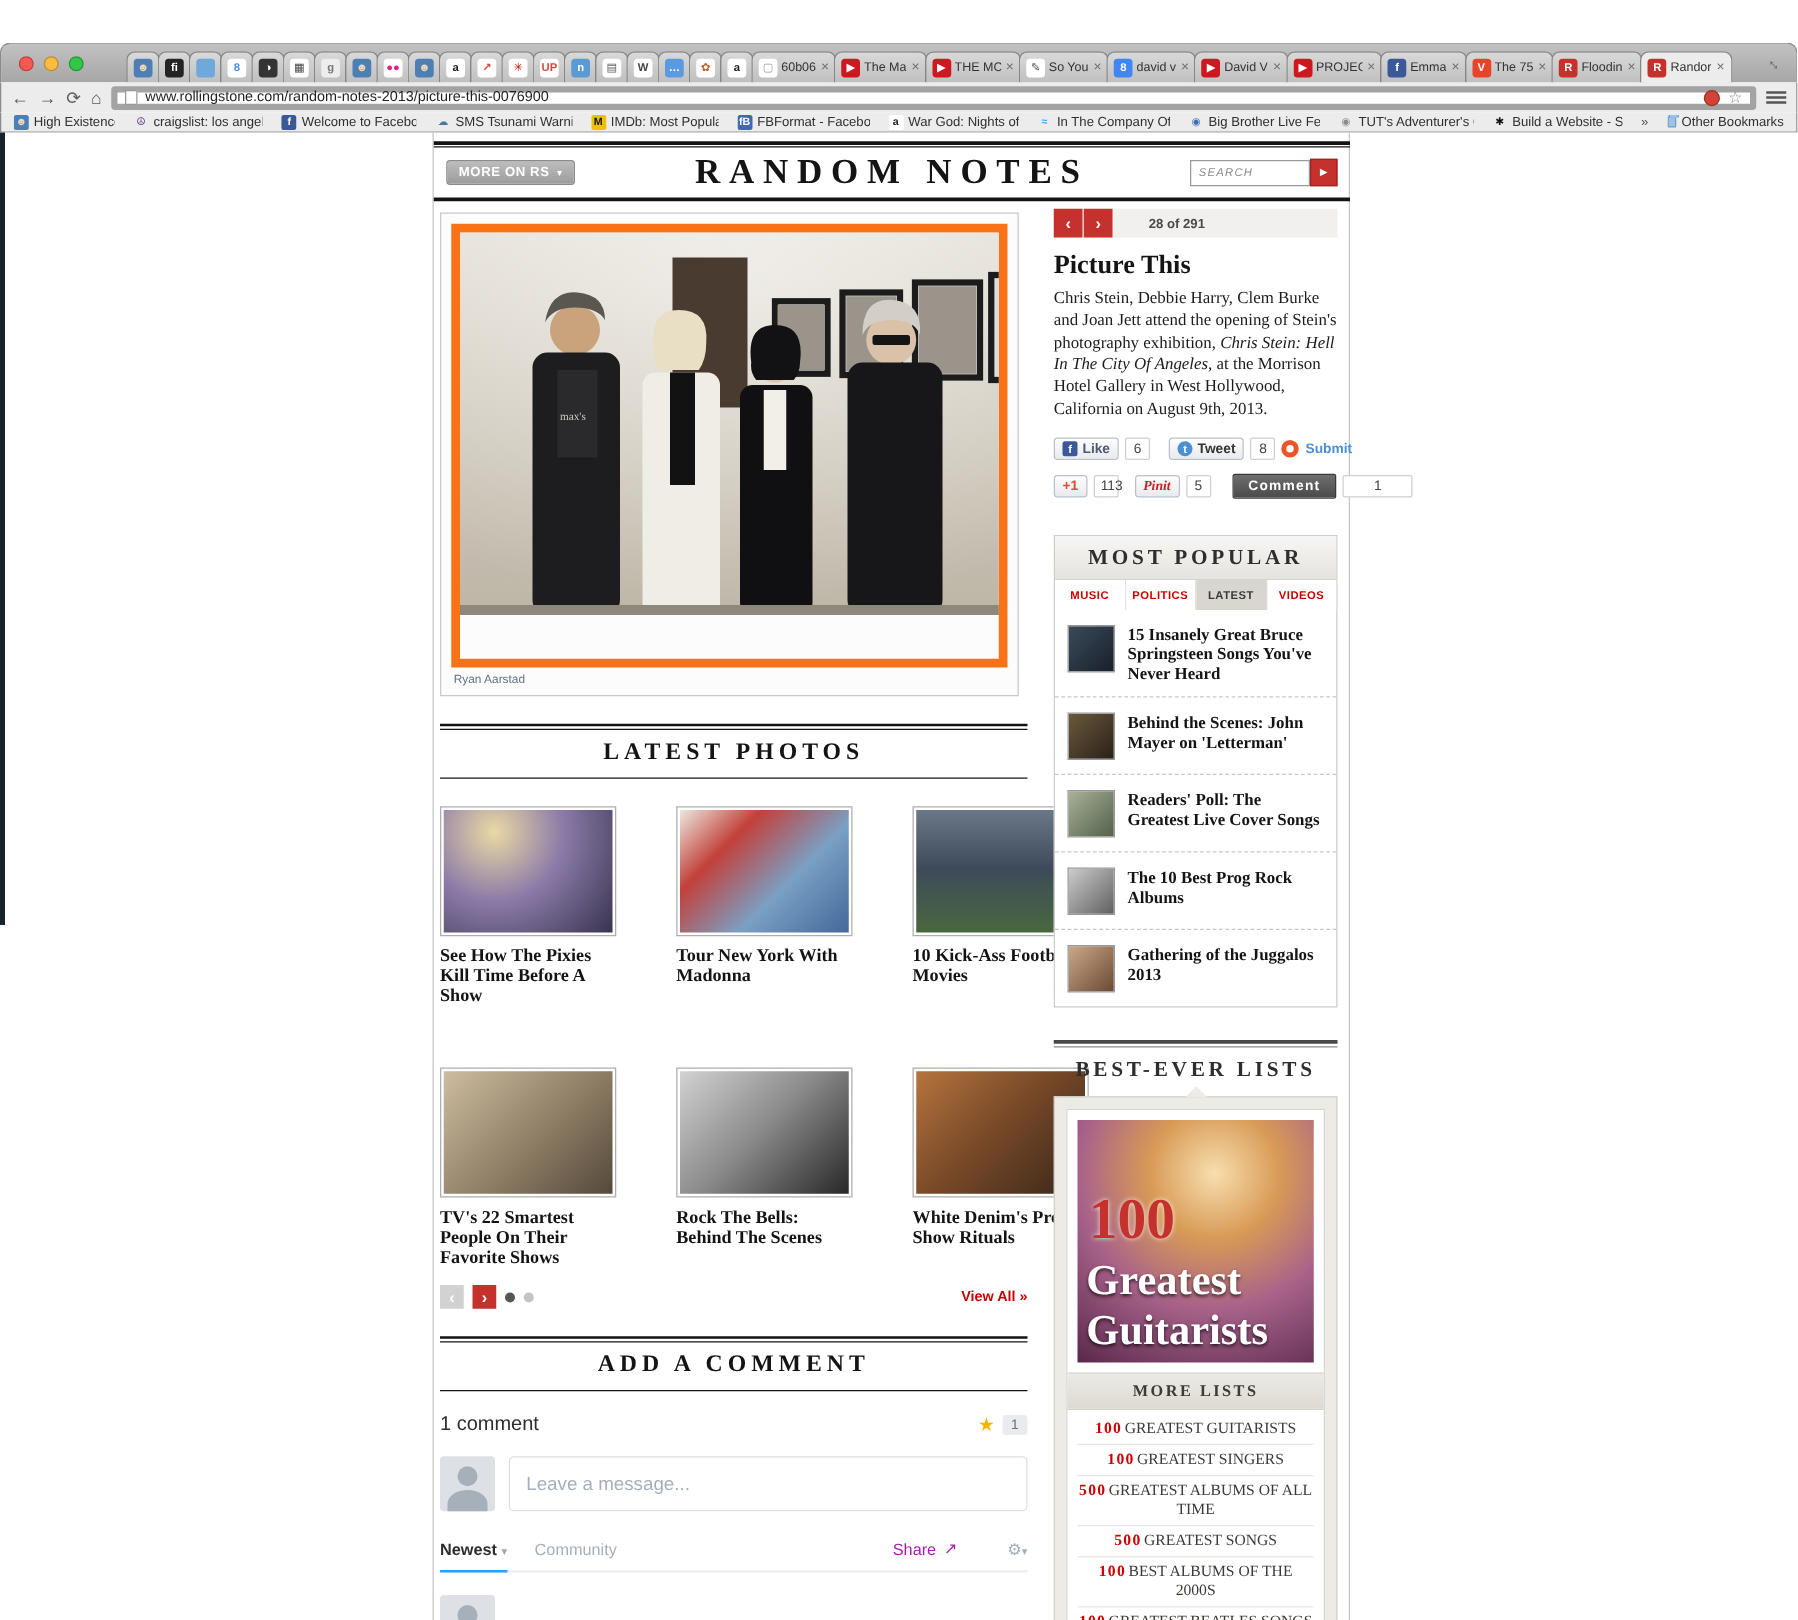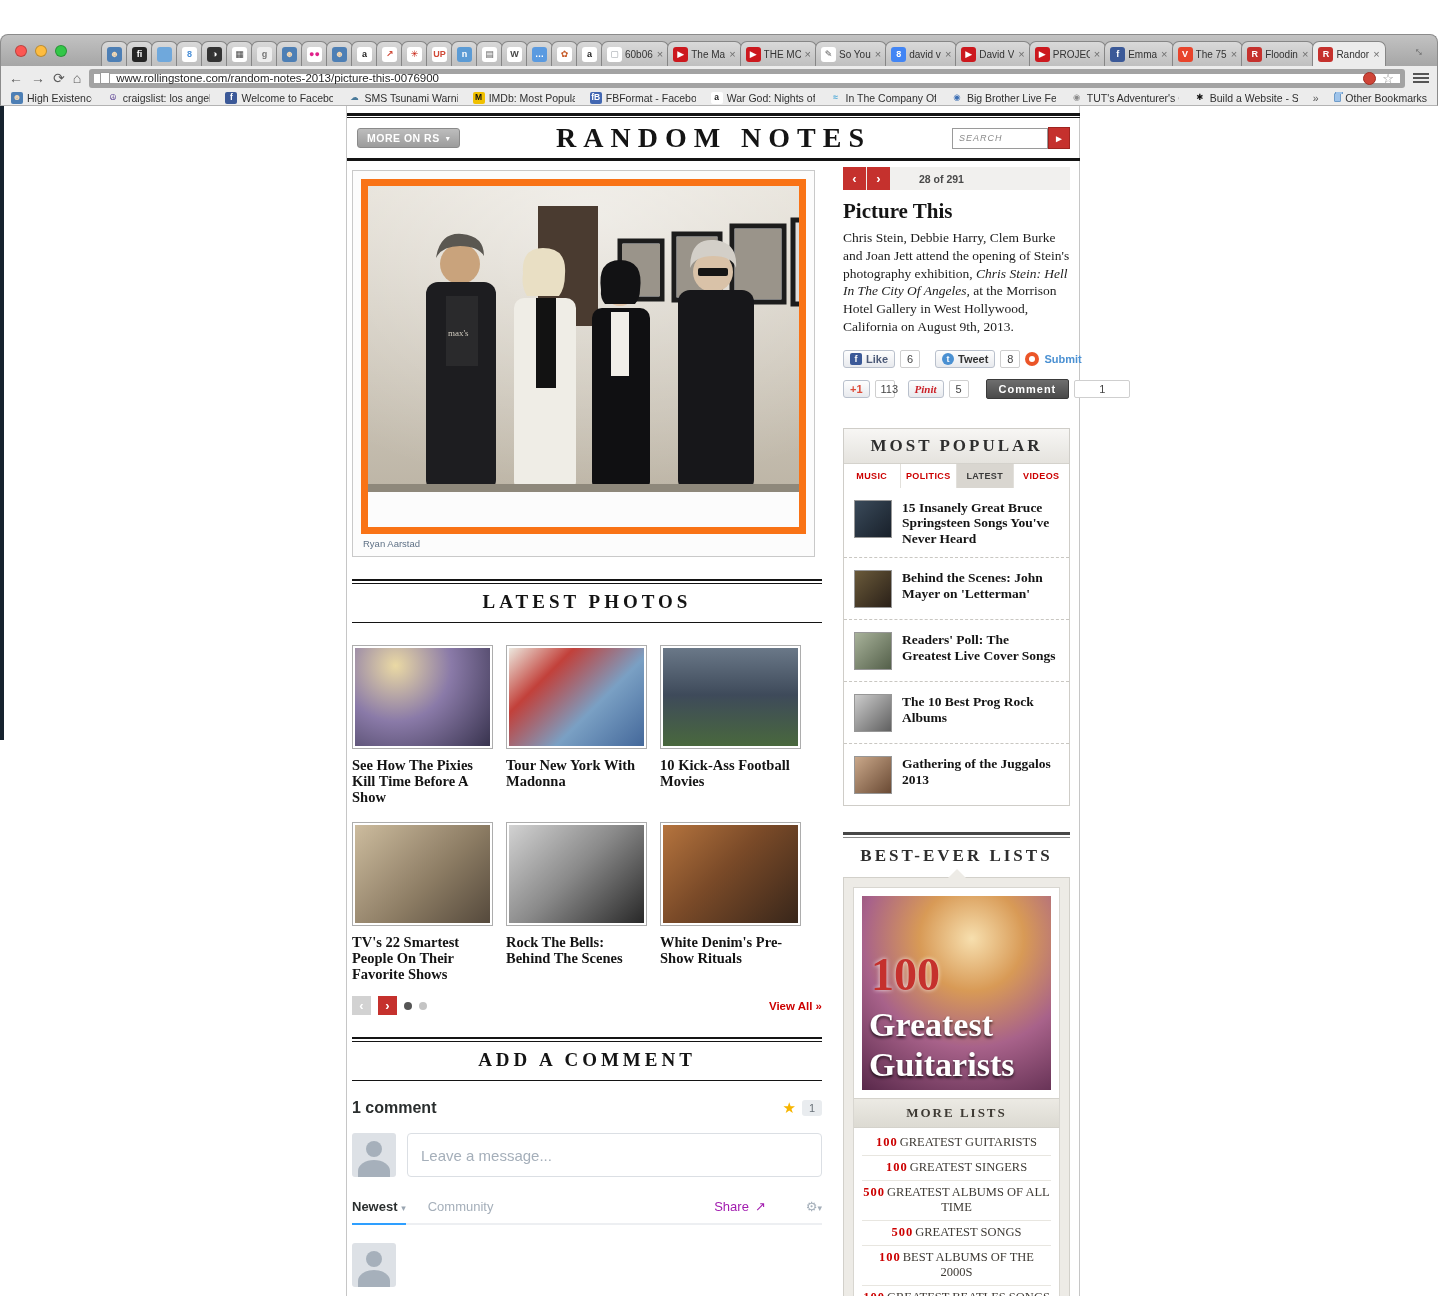--- a/index.html
+++ b/index.html
@@ -93,37 +93,37 @@
   .main-col { position:absolute; left:352px; top:170px; width:470px; }
   .photo-box { width:463px; border:1px solid #c9c9c9; background:#fcfcfc; padding:8px 8px 2px; }
   .photo { height:355px; border:7px solid #f97316; overflow:hidden; }
   .photo svg { display:block; }
   .credit { font-size:9.5px; color:#5f7186; padding:4px 2px 5px; }
 
   .sect-rule { border-top:2px solid #141414; margin-top:22px; }
   .sect-head { margin-top:2px; border-top:1px solid #141414; border-bottom:1px solid #141414;
                text-align:center; padding:7px 0 9px; font-size:19px; font-weight:bold; letter-spacing:4px; color:#141414; }
 
-  .grid { margin-top:22px; display:grid; grid-template-columns:repeat(3,141px); column-gap:13px; row-gap:16px; }
+  .grid { margin-top:22px; display:grid; grid-template-columns:repeat(3,141px); column-gap:13px; row-gap:16px;gap:48px; }
   .thumb { border:1px solid #adadad; background:#fff; padding:2px; }
   .thumb-img { height:98px; }
   .cell h4 { margin:8px 0 0; font-size:14.5px; line-height:1.12; color:#141414; font-weight:bold; }
 
   .carousel { display:flex; align-items:center; gap:7px; margin-top:14px; }
   .car-btn { width:19px; height:19px; display:flex; align-items:center; justify-content:center;
              color:#fff; font-weight:bold; font-size:13px; }
   .car-btn.prev { background:#d2d2d2; } .car-btn.next { background:#c5312d; }
   .dot { width:8px; height:8px; border-radius:50%; }
   .dot.on { background:#555; } .dot.off { background:#c4c4c4; }
   .view-all { margin-left:auto; color:#c00; font-weight:bold; font-size:11.5px; }
 
   
   .disqus { margin-top:16px; color:#2a2e2e; }
   .dq-top { display:flex; align-items:center; margin-top:18px; }
-  .dq-count { font-size:16px; font-weight:bold; }
+  .dq-count { font-size:16px; font-weight:normal; }
   .dq-star { margin-left:auto; color:#f7b500; font-size:15px; }
   .dq-badge { margin-left:6px; background:#e9ecef; border-radius:3px; color:#687078; font-size:11px; padding:2px 7px; }
   .dq-postrow { display:flex; gap:11px; margin-top:16px; }
   .avatar { width:44px; height:44px; border-radius:3px; background:#dde1e6; overflow:hidden; flex:none; position:relative; }
   .avatar::before { content:""; position:absolute; left:14px; top:8px; width:16px; height:16px; border-radius:50%; background:#a6b0bb; }
   .avatar::after { content:""; position:absolute; left:6px; top:27px; width:32px; height:22px; border-radius:50% 50% 0 0; background:#a6b0bb; }
   .dq-input { flex:1; height:44px; border:1px solid #dbdfe4; border-radius:4px; font-size:15px; padding:0 13px; color:#2a2e2e; }
   .dq-input::placeholder { color:#a5afba; }
   .dq-sort { display:flex; align-items:baseline; gap:22px; margin-top:22px; border-bottom:2px solid #edeff2; }
   .sort-tab { font-size:13px; font-weight:bold; padding-bottom:9px; border-bottom:2px solid #2e9fff; margin-bottom:-2px; }

